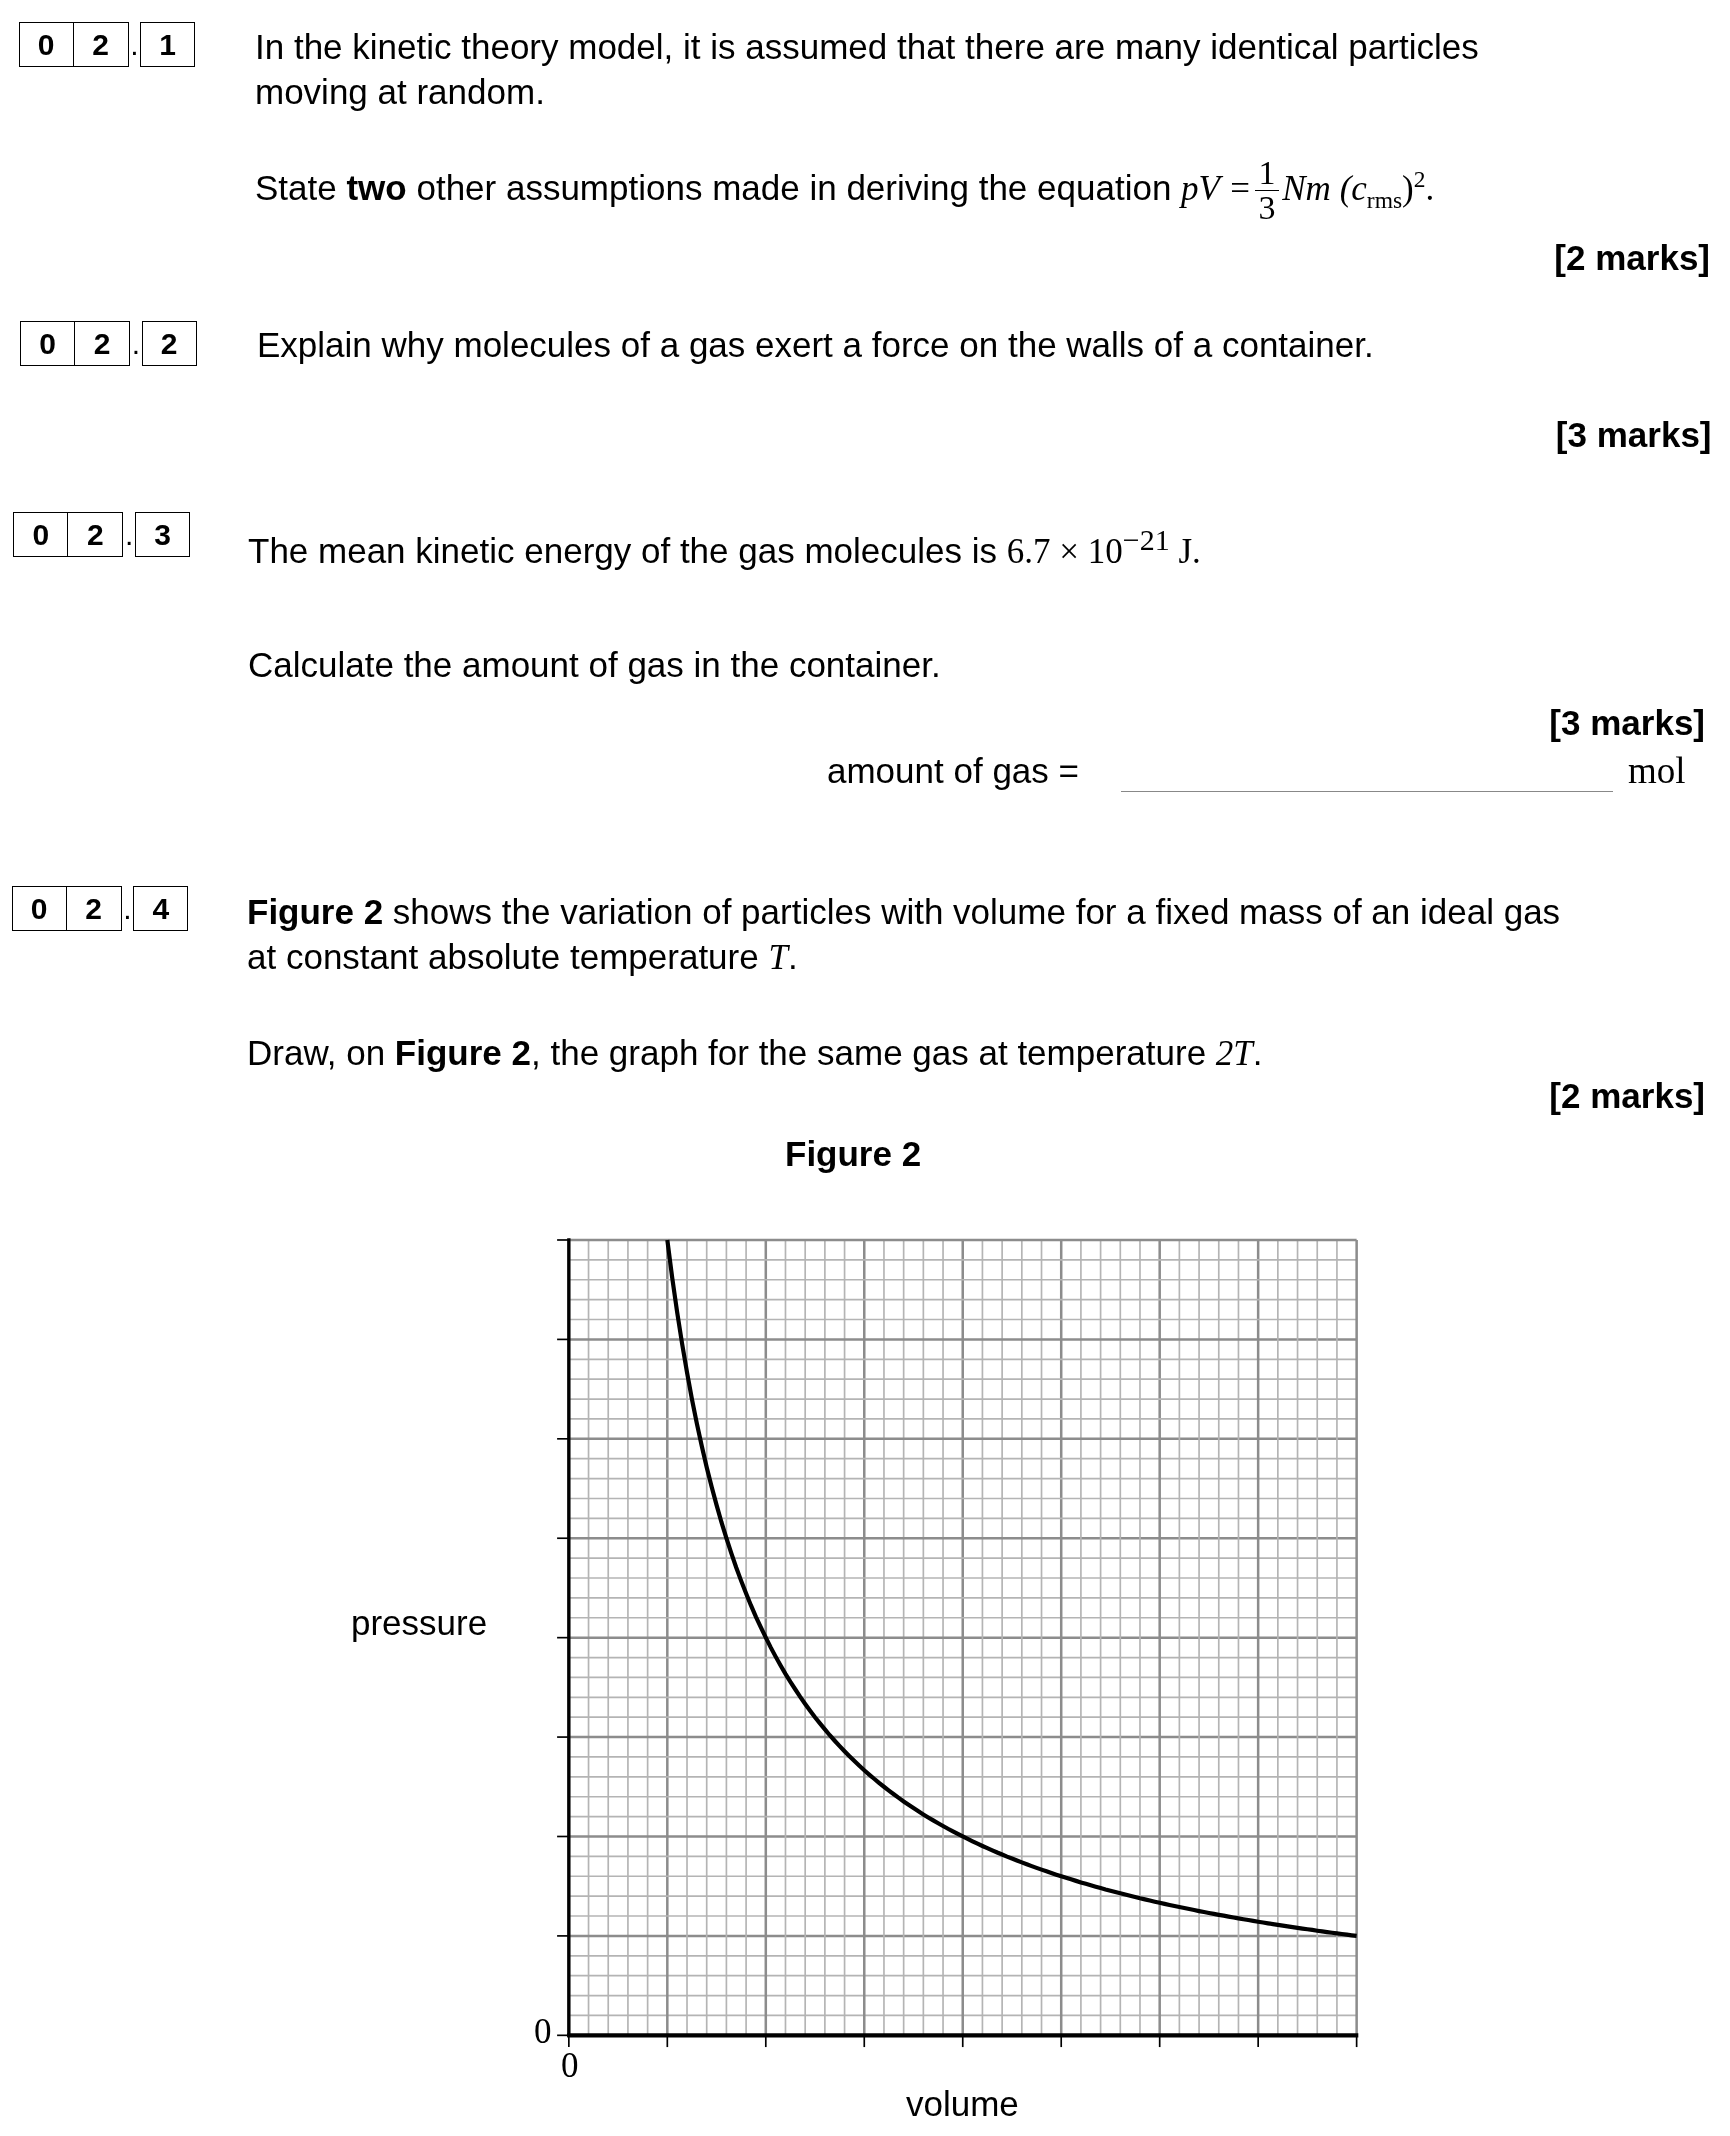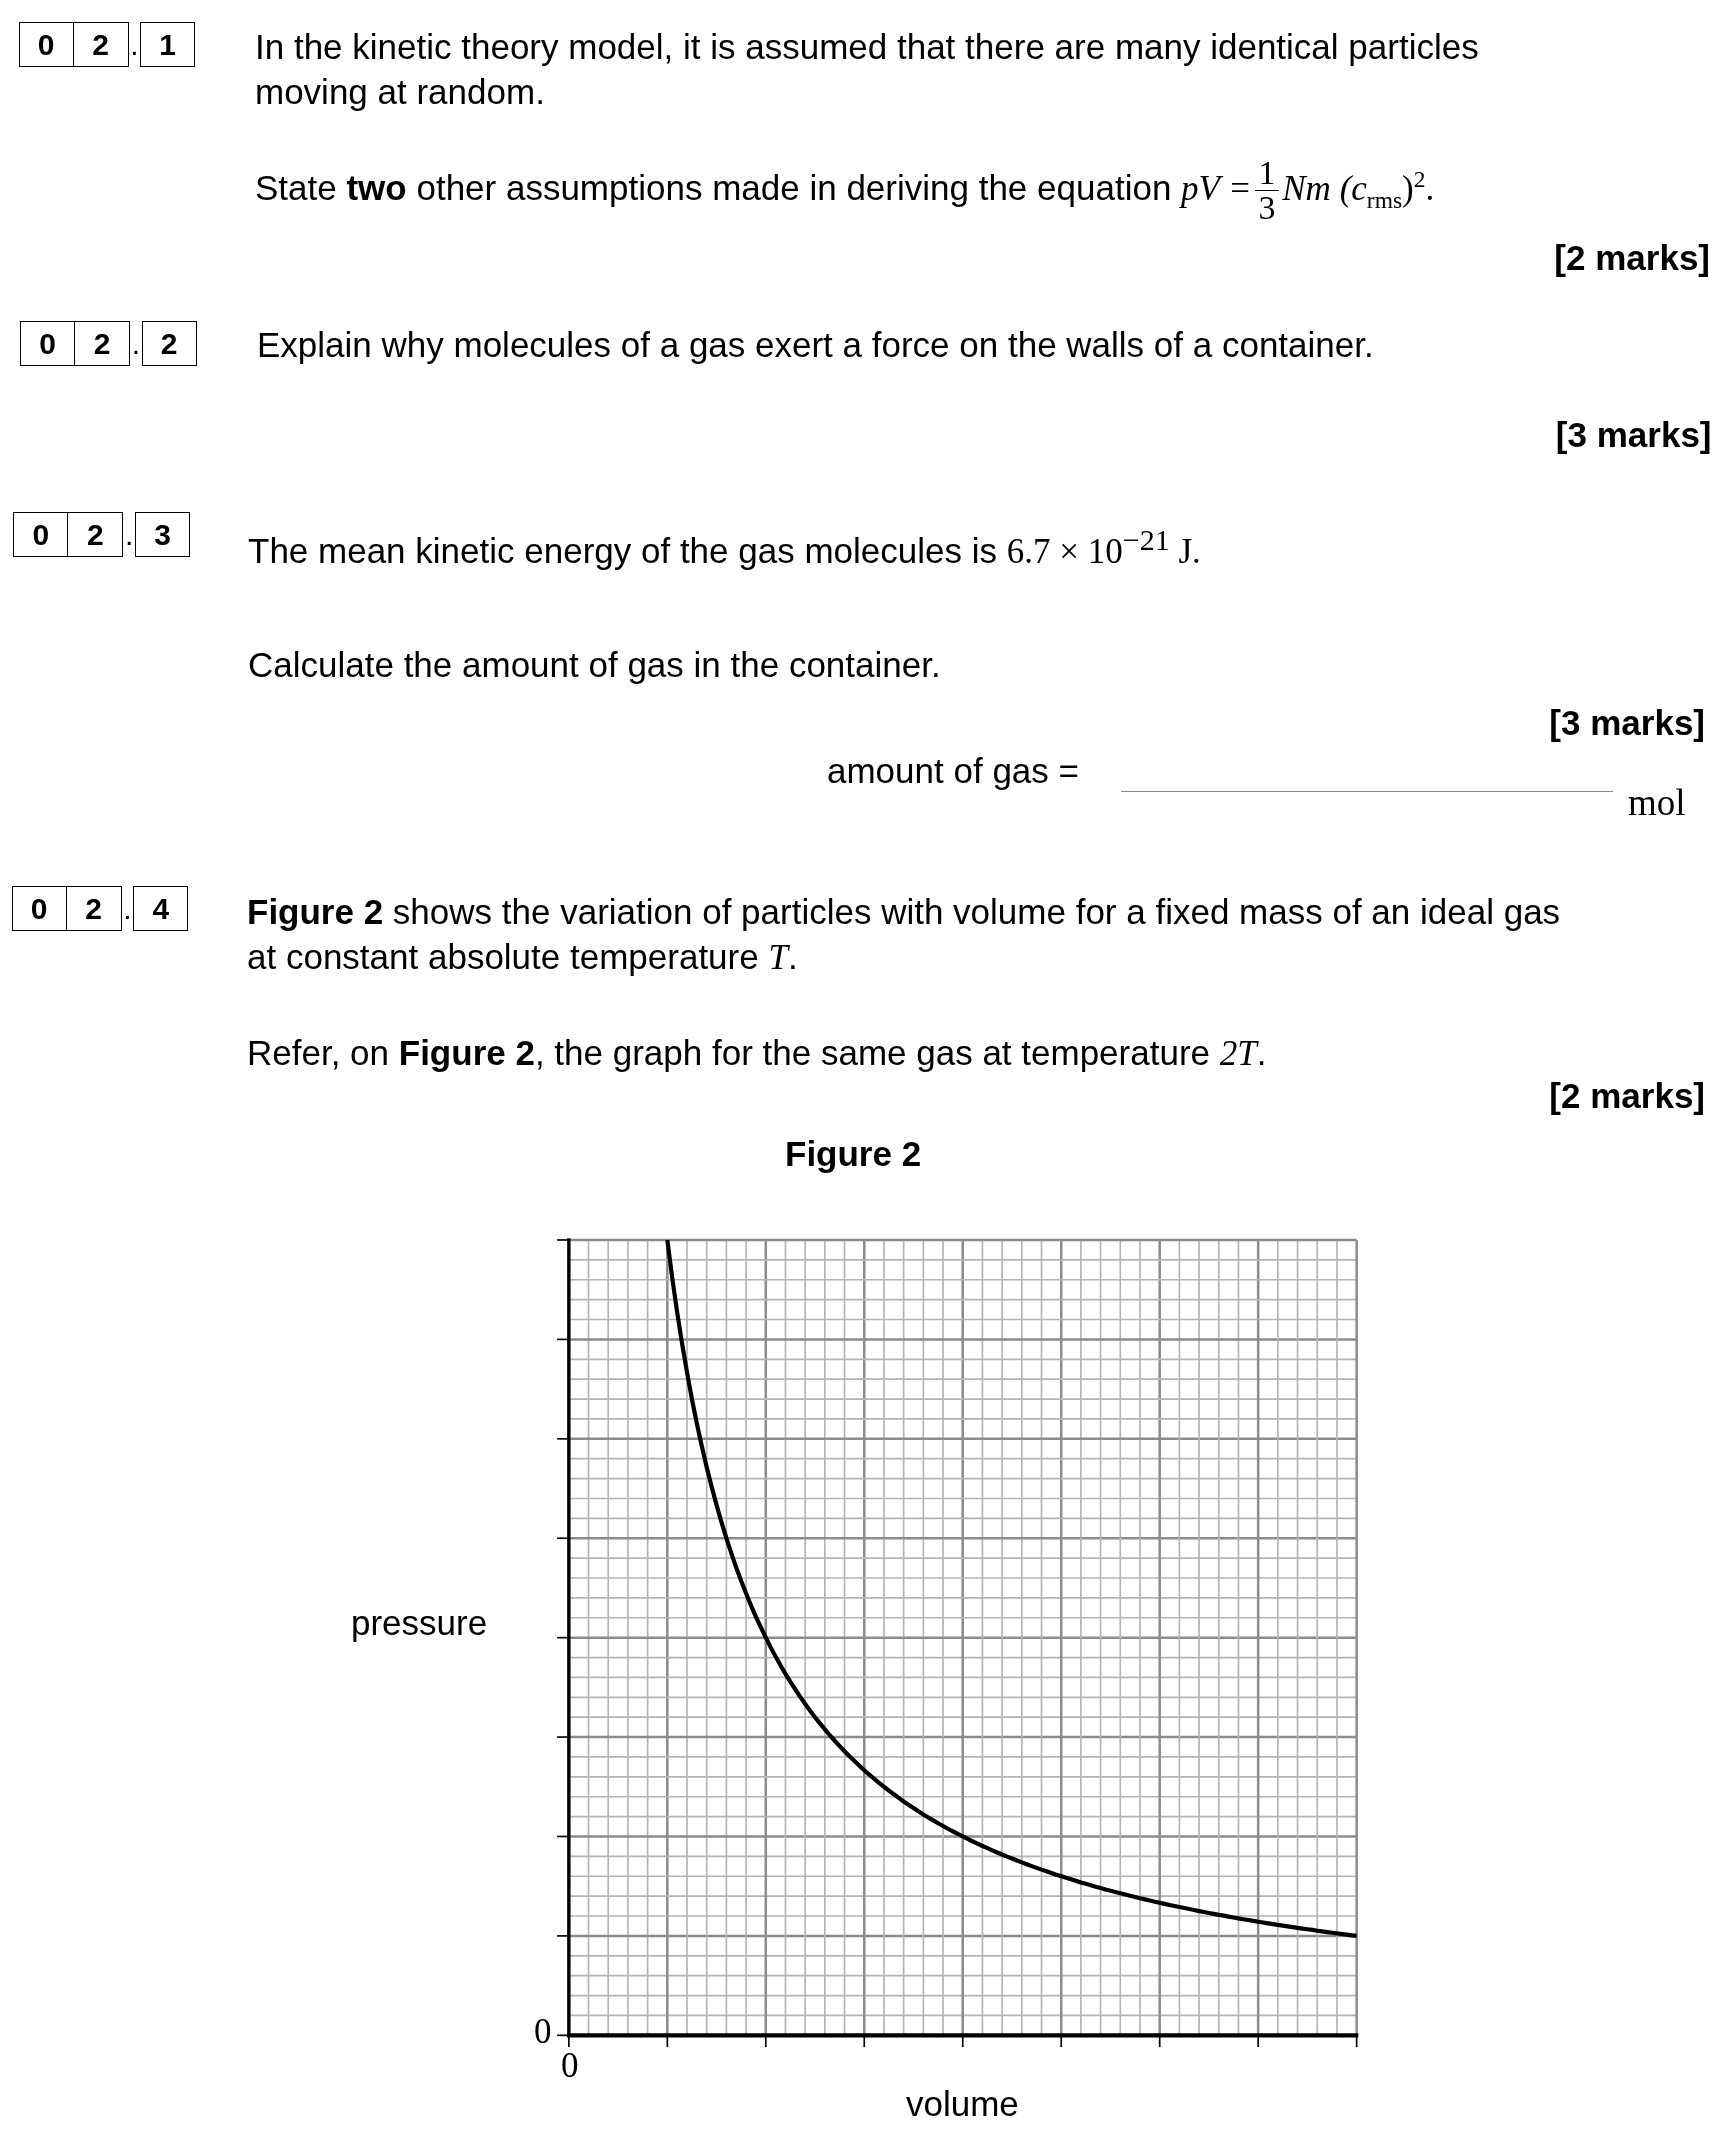--- a/index.html
+++ b/index.html
@@ -6,21 +6,21 @@
   body { width: 1730px; height: 2136px; position: relative; overflow: hidden;
          font-family: "Liberation Sans", sans-serif; color: #000; }
   .qnum { position: absolute; display: flex; align-items: flex-end; }
   .qbox { width: 55px; height: 45px; border: 1.7px solid #000; box-sizing: border-box;
           display: flex; align-items: center; justify-content: center;
           font-weight: bold; font-size: 30px; }
   .qbox + .qbox { border-left: none; }
   .qdot { font-size: 30px; width: 11.7px; text-align: center; line-height: 45px; }
   .qtext { position: absolute; font-size: 35px; line-height: 45px; }
   .marks { position: absolute; font-weight: bold; font-size: 35px; }
-  .math { font-family: "Liberation Serif", serif; margin-top: 32px; }
+  .math { font-family: "Liberation Serif", serif; }
   .ital { font-style: italic; }
   .frac { display: inline-block; vertical-align: middle; text-align: center; font-family: "Liberation Serif", serif; font-size: 34px; line-height: 34px; margin: 0 3.4px; }
   .frac .num { display: block; border-bottom: 1.7px solid #000; padding: 0 3.4px; }
   .frac .den { display: block; }
   .answer-line { position: absolute; border-bottom: 1.7px solid #888; }
   .fig-title { position: absolute; font-weight: bold; font-size: 35px; }
   .axis-label { position: absolute; font-size: 35px; }
   .tick-label { position: absolute; font-family: "Liberation Serif", serif; font-size: 35px; }
 </style>
 </head>
@@ -73,21 +73,21 @@
   <div class="qbox">0</div>
   <div class="qbox">2</div>
   <div class="qdot">.</div>
   <div class="qbox">4</div>
 </div>
 <div class="qtext" style="left:247px; top:889px;">
   <div><b>Figure 2</b><span> shows the variation of particles with volume for a fixed mass of an ideal gas</span></div>
   <div><span>at constant absolute temperature </span><span class="math ital">T</span><span>.</span></div>
 </div>
 <div class="qtext" style="left:247px; top:1030px;">
-  <span>Refer, on </span><b>Figure 2</b><span>, the graph for the same gas at temperature </span><span class="math ital">2T</span><span>.</span>
+  <span>Draw, on </span><b>Figure 2</b><span>, the graph for the same gas at temperature </span><span class="math ital">2T</span><span>.</span>
 </div>
 <div class="marks" style="right:25px; top:1076px;">[2 marks]</div>
 
 <div class="fig-title" style="left:785px; top:1134px;">Figure 2</div>
 <div class="axis-label" style="left:351px; top:1603px;">pressure</div>
 <div class="axis-label" style="left:906px; top:2084px;">volume</div>
 <div class="tick-label" style="left:534px; top:2012px;">0</div>
 <div class="tick-label" style="left:561px; top:2046px;">0</div>
 
 <svg width="1730" height="2136" style="position:absolute; left:0; top:0; pointer-events:none;" xmlns="http://www.w3.org/2000/svg" viewBox="0 0 2062 2546">

